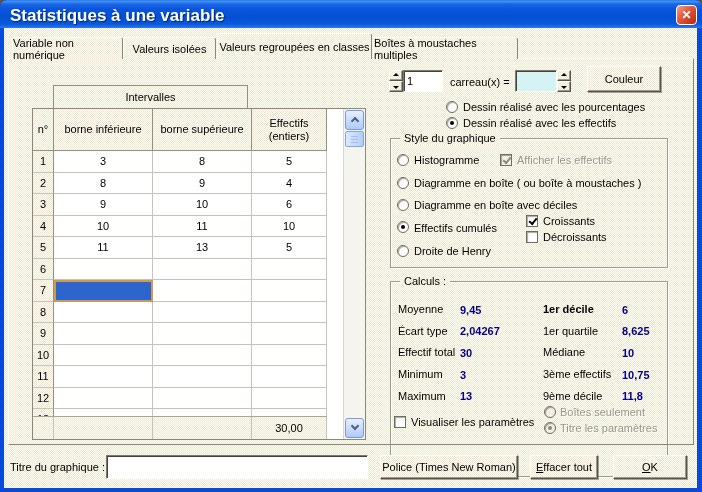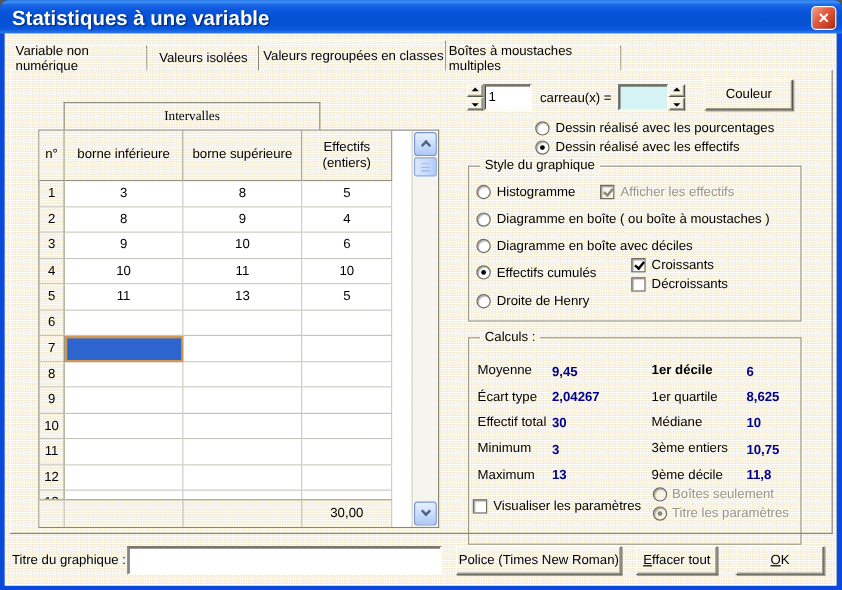--- a/index.html
+++ b/index.html
@@ -21,22 +21,22 @@
 
   
   .tab{position:absolute;top:37px;height:22px;border:1px solid #8a887a;border-bottom:none;border-top-color:#fffef4;border-left-color:#fffef4;
     border-radius:3px 3px 0 0;display:flex;align-items:center;justify-content:center;z-index:3;cursor:pointer;}
   .tab.active{top:33px;height:26px;z-index:4;}
 
   
   .panel{position:absolute;left:8px;top:58px;width:686px;height:387px;border:1px solid;border-color:#fffef4 #8a887a #8a887a #fffef4;z-index:1;}
 
   
-  .intervalles-band{position:absolute;left:53px;top:85px;width:214px;height:23px;border:1px solid #94927f;border-bottom:none;
-    display:flex;align-items:center;justify-content:center;z-index:2;font-family:Liberation Serif, serif;}
+  .intervalles-band{position:absolute;left:53px;top:85px;width:195px;height:23px;border:1px solid #94927f;border-bottom:none;
+    display:flex;align-items:center;justify-content:center;z-index:2;}
   .grid{position:absolute;left:32px;top:108px;width:334px;height:332px;border:1px solid #8a887a;display:flex;z-index:2;}
   .grid-main{width:294px;display:flex;flex-direction:column;}
   .grid-filler{width:16px;background:#fff;}
   .ghead{display:flex;height:42px;flex:none;}
   .ghead .hc{border-right:1px solid #94927f;border-bottom:1px solid #94927f;display:flex;flex-direction:column;align-items:center;justify-content:center;text-align:center;line-height:13px;}
   .c-no{width:21px;flex:none;}
   .c-inf,.c-sup{width:99px;flex:none;}
   .c-eff{width:75px;flex:none;}
   .grid-rows{height:267px;overflow:hidden;}
   .grid-row{display:flex;height:21.5px;flex:none;}
@@ -267,39 +267,39 @@
   <div class="lbl" style="left:414px;top:199px;">Diagramme en boîte avec déciles</div>
   <div class="radio on" style="left:397px;top:221px;"></div>
   <div class="lbl" style="left:414px;top:222px;">Effectifs cumulés</div>
   <div class="checkbox on" style="left:526px;top:215px;"></div>
   <div class="lbl" style="left:543px;top:215px;">Croissants</div>
   <div class="checkbox" style="left:526px;top:231px;"></div>
   <div class="lbl" style="left:543px;top:231px;">Décroissants</div>
   <div class="radio" style="left:397px;top:245px;"></div>
   <div class="lbl" style="left:414px;top:245px;">Droite de Henry</div>
 
-  <div class="group" style="left:390px;top:281px;width:278px;height:173px;padding-left:11px;">
+  <div class="group" style="left:390px;top:281px;width:278px;height:196px;padding-left:11px;">
     <span class="group-label dither">Calculs :</span>
   </div>
   <div class="stat-grid">
     <span class="lbl" style="position:static;">Moyenne</span>
     <span class="stat-val">9,45</span>
     <span class="lbl" style="position:static;font-weight:bold;">1er décile</span>
     <span class="stat-val">6</span>
     <span class="lbl" style="position:static;">Écart type</span>
     <span class="stat-val">2,04267</span>
     <span class="lbl" style="position:static;">1er quartile</span>
     <span class="stat-val">8,625</span>
     <span class="lbl" style="position:static;">Effectif total</span>
     <span class="stat-val">30</span>
     <span class="lbl" style="position:static;">Médiane</span>
     <span class="stat-val">10</span>
     <span class="lbl" style="position:static;">Minimum</span>
     <span class="stat-val">3</span>
-    <span class="lbl" style="position:static;">3ème entiers</span>
+    <span class="lbl" style="position:static;">3ème effectifs</span>
     <span class="stat-val">10,75</span>
     <span class="lbl" style="position:static;">Maximum</span>
     <span class="stat-val">13</span>
     <span class="lbl" style="position:static;">9ème décile</span>
     <span class="stat-val">11,8</span>
   </div>
   <div class="checkbox" style="left:394px;top:416px;"></div>
   <div class="lbl" style="left:411px;top:416px;">Visualiser les paramètres</div>
   <div class="radio disabled" style="left:544px;top:406px;"></div>
   <div class="lbl dis" style="left:560px;top:406px;">Boîtes seulement</div>

